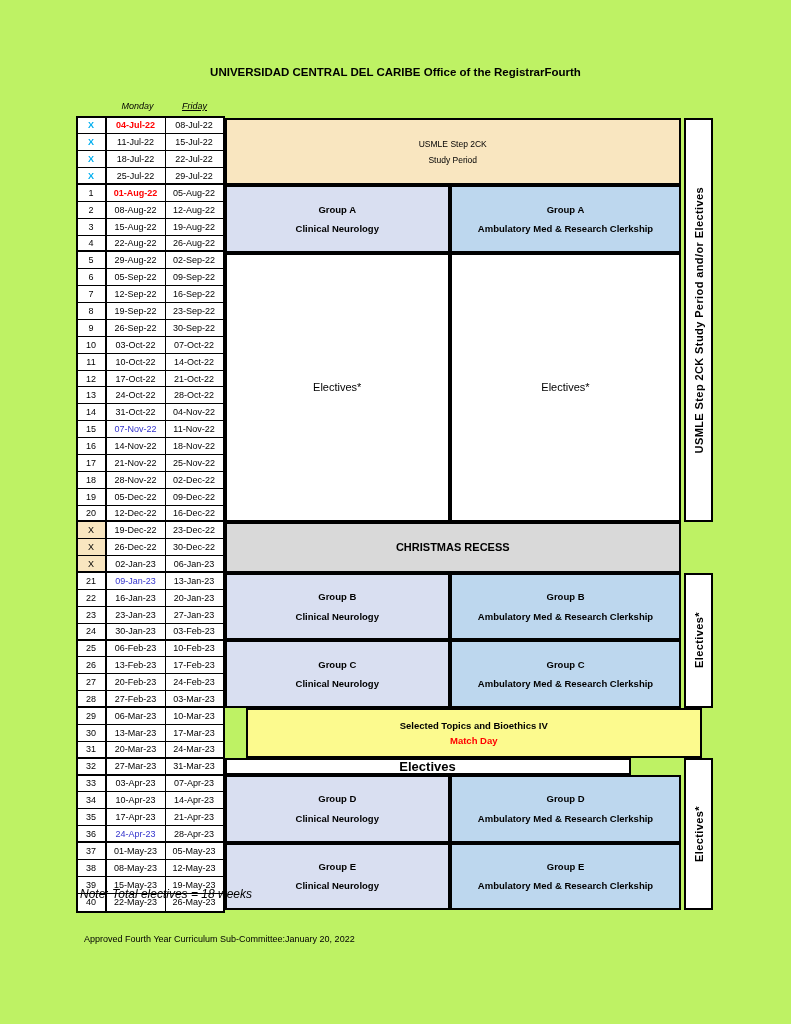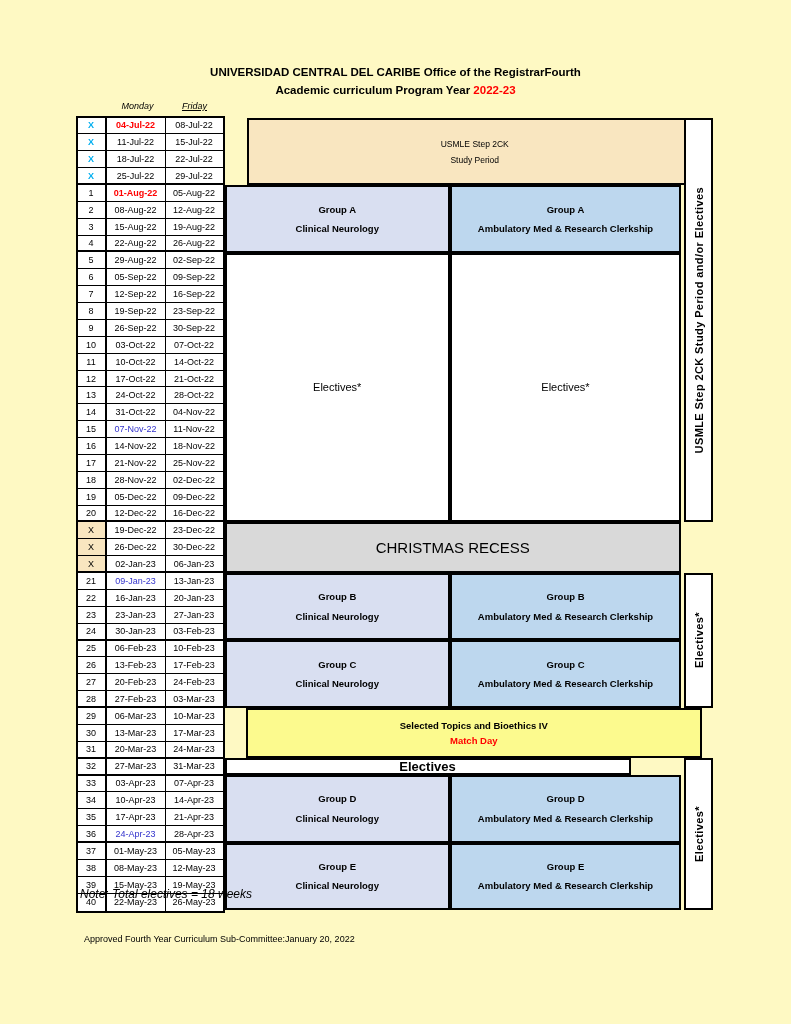--- a/index.html
+++ b/index.html
@@ -1,20 +1,20 @@
 <!DOCTYPE html>
 <html><head>
 <meta charset="utf-8">
 <style>
   * { box-sizing: border-box; margin: 0; padding: 0; }
   html,body { background:#ffffff; }
   .page {
     position: relative;
     width: 791px; height: 1024px;
-    background: #fef9c3;
+    background: #bef264;
     font-family: "Liberation Sans", sans-serif;
     color: #000;
     overflow: hidden;
   }
   .title {
     position: absolute; top: 64px; left: 0; width: 791px;
     text-align: center; font-weight: bold; font-size: 11.5px; line-height: 17.5px;
   }
   .red-text { color: #FF0000; }
   .colhead {
@@ -59,21 +59,20 @@
   }
   .note1 { position: absolute; left: 80px; top: 887px; font-style: italic; font-size: 12px; }
   .note2 { position: absolute; left: 84px; top: 934px; font-size: 9px; }
 </style>
 </head>
 <body>
 
 <div class="page">
   <div class="title">
     <div>UNIVERSIDAD CENTRAL DEL CARIBE Office of the RegistrarFourth</div>
-    <div><span>Academic curriculum  Program Year </span><span class="red-text">2022-23</span></div>
   </div>
 
   <div class="colhead hmon">Monday</div>
   <div class="colhead hfri">Friday</div>
 
   <div class="wtable">
       <div class="wrow">
         <div class="wc wnum xblue">X</div>
         <div class="wc wmon dred">04-Jul-22</div>
         <div class="wc wfri">08-Jul-22</div>
@@ -304,39 +303,39 @@
         <div class="wc wfri">19-May-23</div>
       </div>
       <div class="wrow">
         <div class="wc wnum">40</div>
         <div class="wc wmon">22-May-23</div>
         <div class="wc wfri">26-May-23</div>
       </div>
     </div>
 
   <div>
-      <div class="block" style="left: 224.5px; width: 456.5px; top: 118px; height: 67.4043px; background: rgb(249, 230, 192); font-size: 8.5px; row-gap: 6px; margin-left: 22px;">
+      <div class="block" style="left: 224.5px; width: 456.5px; top: 118px; height: 67.4043px; background: rgb(249, 230, 192); font-size: 8.5px; row-gap: 6px;">
         <div>USMLE Step 2CK</div>
         <div>Study Period</div>
       </div>
       <div class="block" style="left: 224.5px; width: 225.5px; top: 185.404px; height: 67.4043px; background: rgb(217, 223, 241); font-size: 9.5px; font-weight: bold; row-gap: 8px;">
         <div>Group A</div>
         <div>Clinical Neurology</div>
       </div>
       <div class="block" style="left: 450px; width: 231px; top: 185.404px; height: 67.4043px; background: rgb(189, 215, 238); font-size: 9.5px; font-weight: bold; row-gap: 8px;">
         <div>Group A</div>
         <div>Ambulatory Med &amp; Research Clerkship</div>
       </div>
       <div class="block" style="left: 224.5px; width: 225.5px; top: 252.809px; height: 269.617px; background: rgb(255, 255, 255); font-size: 11px;">
         <div>Electives*</div>
       </div>
       <div class="block" style="left: 450px; width: 231px; top: 252.809px; height: 269.617px; background: rgb(255, 255, 255); font-size: 11px;">
         <div>Electives*</div>
       </div>
-      <div class="block" style="left: 224.5px; width: 456.5px; top: 522.426px; height: 50.5532px; background: rgb(217, 217, 217); font-size: 15px; font-weight: normal;">
+      <div class="block" style="left: 224.5px; width: 456.5px; top: 522.426px; height: 50.5532px; background: rgb(217, 217, 217); font-size: 11px; font-weight: bold;">
         <div>CHRISTMAS RECESS</div>
       </div>
       <div class="block" style="left: 224.5px; width: 225.5px; top: 572.979px; height: 67.4043px; background: rgb(217, 223, 241); font-size: 9.5px; font-weight: bold; row-gap: 8px;">
         <div>Group B</div>
         <div>Clinical Neurology</div>
       </div>
       <div class="block" style="left: 450px; width: 231px; top: 572.979px; height: 67.4043px; background: rgb(189, 215, 238); font-size: 9.5px; font-weight: bold; row-gap: 8px;">
         <div>Group B</div>
         <div>Ambulatory Med &amp; Research Clerkship</div>
       </div>

